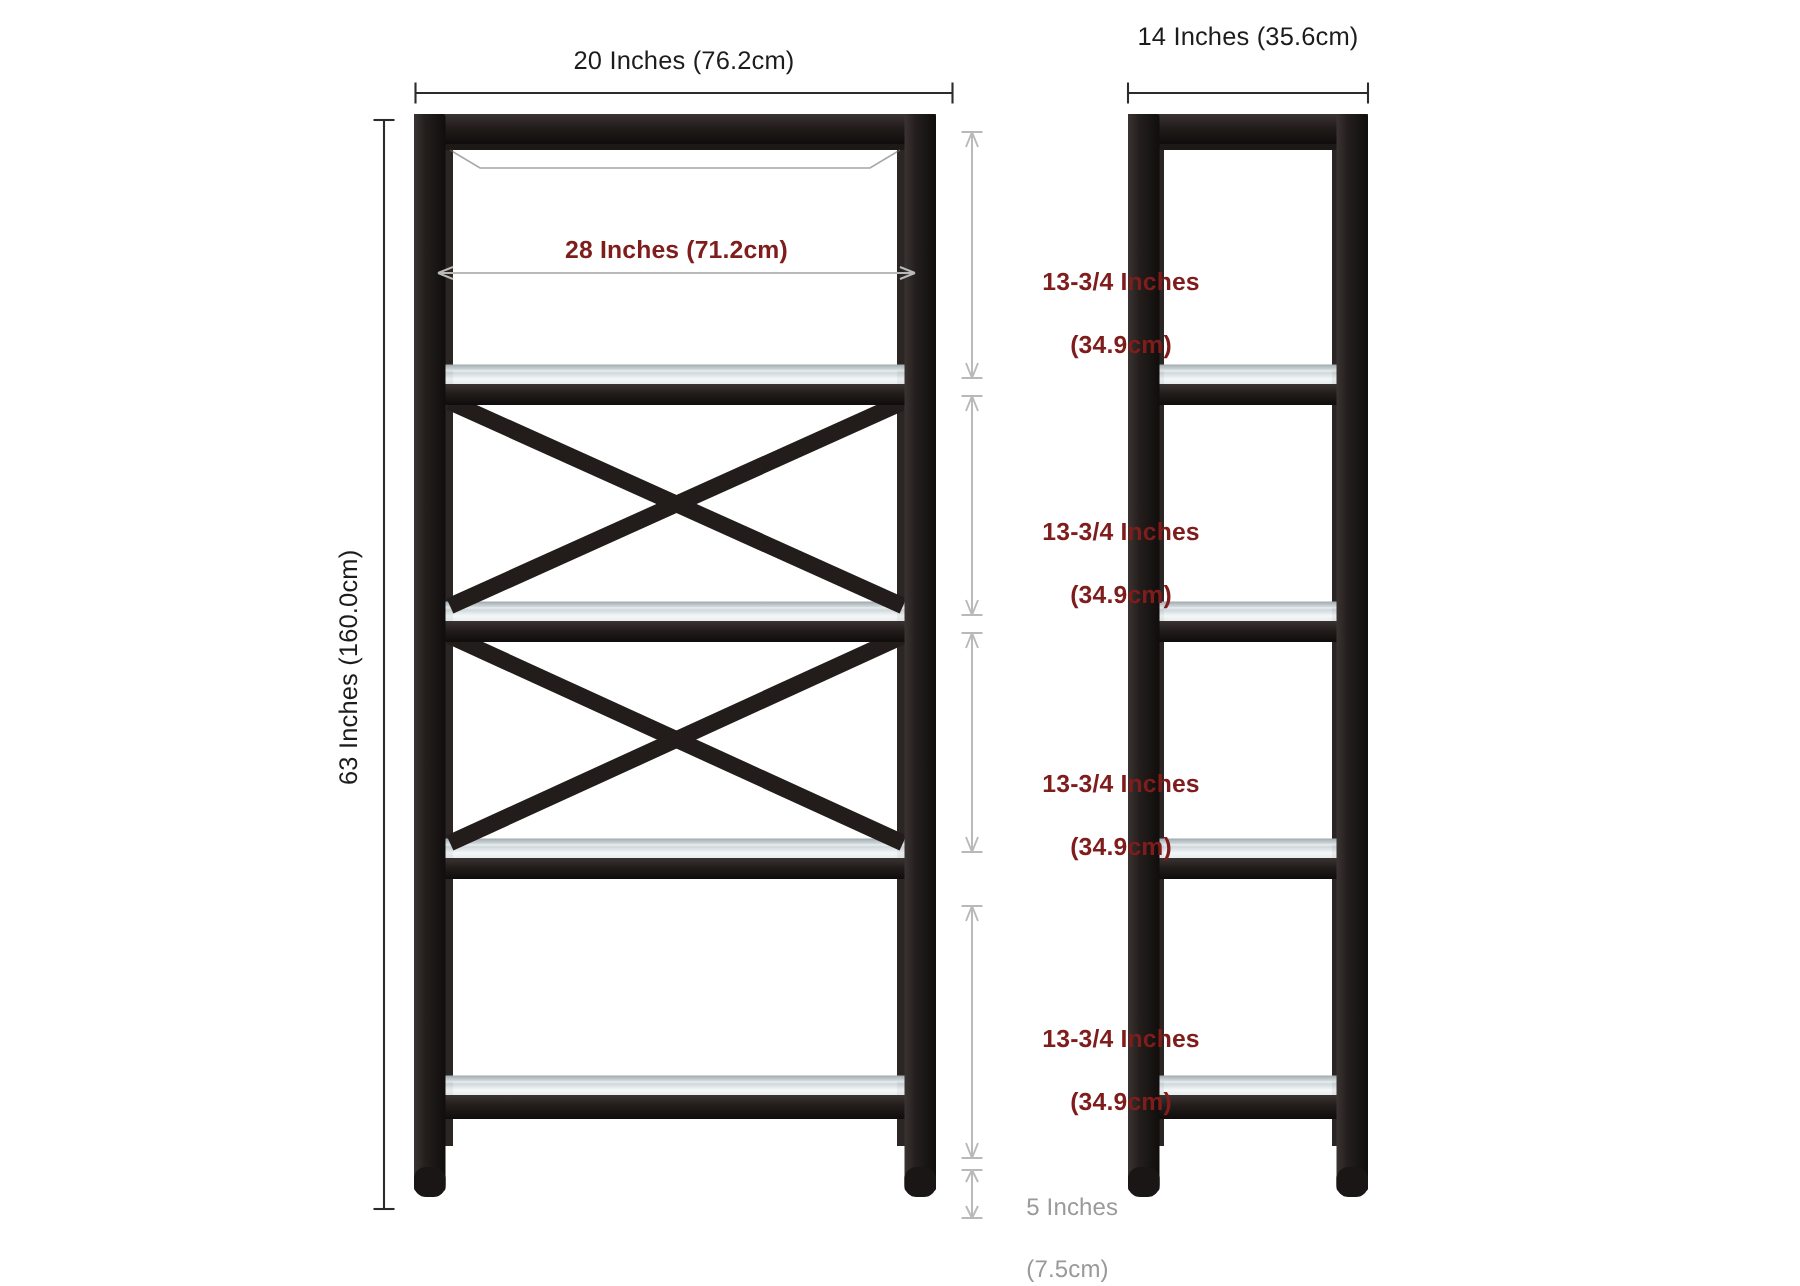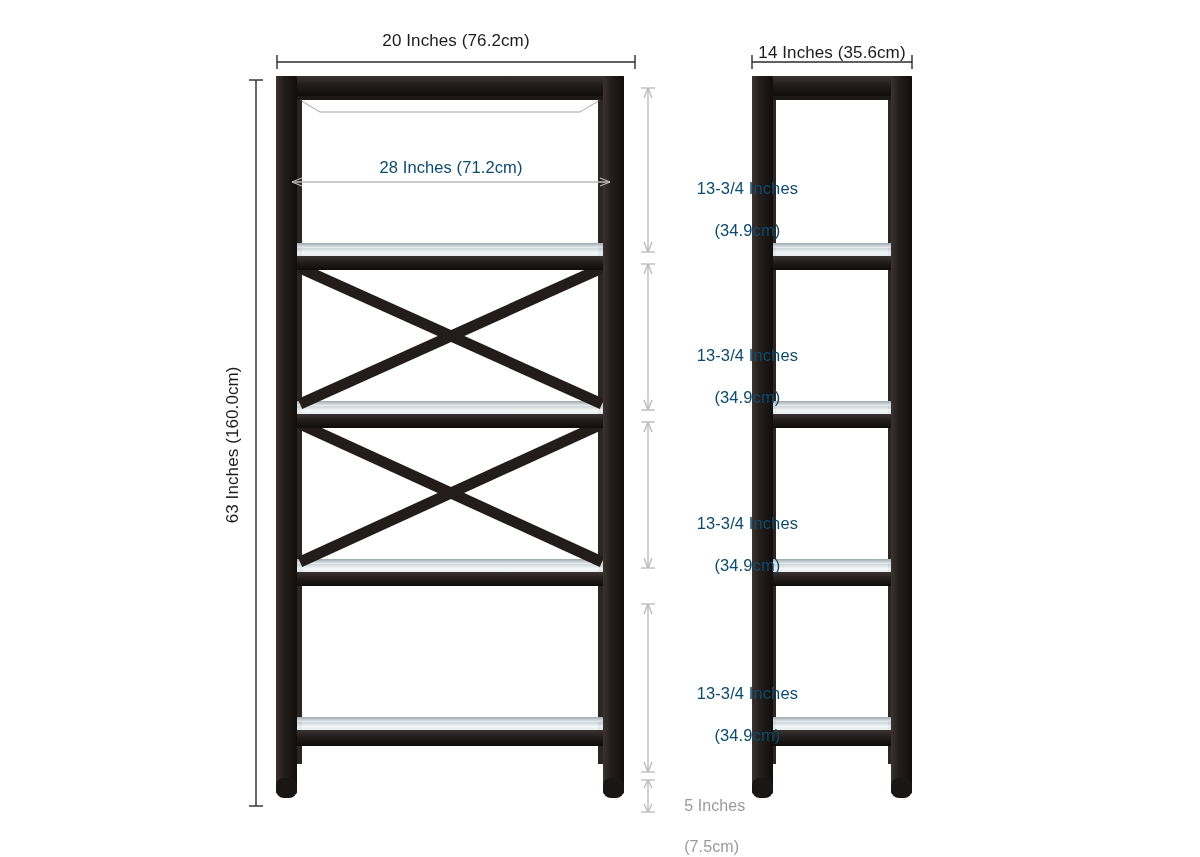--- a/index.html
+++ b/index.html
@@ -15,21 +15,21 @@
   .svg-root{position:absolute;left:0;top:0;width:1200px;height:857px;}
 
   .dim-label{
     position:absolute;
     font-family:"Liberation Sans", sans-serif;
     white-space:pre;
     line-height:1.28;
     user-select:none;
   }
   .dim-dark{color:#1c1c1c;font-size:17px;letter-spacing:.1px;}
-  .dim-gray{color:#0c4a6e;font-size:16.5px;letter-spacing:.1px;}
+  .dim-gray{color:#7f1d1d;font-size:16.5px;letter-spacing:.1px;font-weight:bold;}
   .dim-gray-sm{color:#9a9a9a;font-size:16px;letter-spacing:.1px;}
   .center{text-align:center;}
   .rot{
     transform:rotate(-90deg);
     transform-origin:50% 50%;
   }
 </style>
 </head>
 <body>
 
@@ -223,21 +223,21 @@
         <line x1="641" y1="812" x2="655" y2="812"></line>
         <path d="M648,780 L644,788 M648,780 L652,788"></path>
         <path d="M648,812 L644,804 M648,812 L652,804"></path>
       </g>
     </g>
 
   </svg>
 
   <div class="dim-label dim-dark center" style="left:306px;top:30px;width:300px;">20 Inches (76.2cm)</div>
 
-  <div class="dim-label dim-dark center" style="left:732px;top:42px;width:200px;">14 Inches (35.6cm)</div>
+  <div class="dim-label dim-dark center" style="left:732px;top:14px;width:200px;">14 Inches (35.6cm)</div>
 
   <div class="dim-label dim-dark center rot" style="left:113px;top:434px;width:240px;">63 Inches (160.0cm)</div>
 
   <div class="dim-label dim-gray center" style="left:331px;top:157px;width:240px;">28 Inches (71.2cm)</div>
 
   <div class="dim-label dim-gray center" style="left:648px;top:157px;width:180px;">
     <span>13-3/4 Inches</span><br>
     <span>(34.9cm)</span>
   </div>
 

